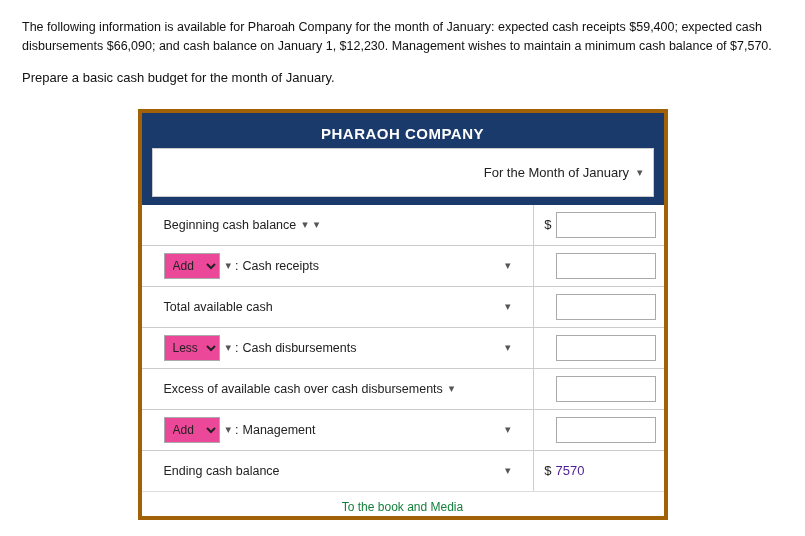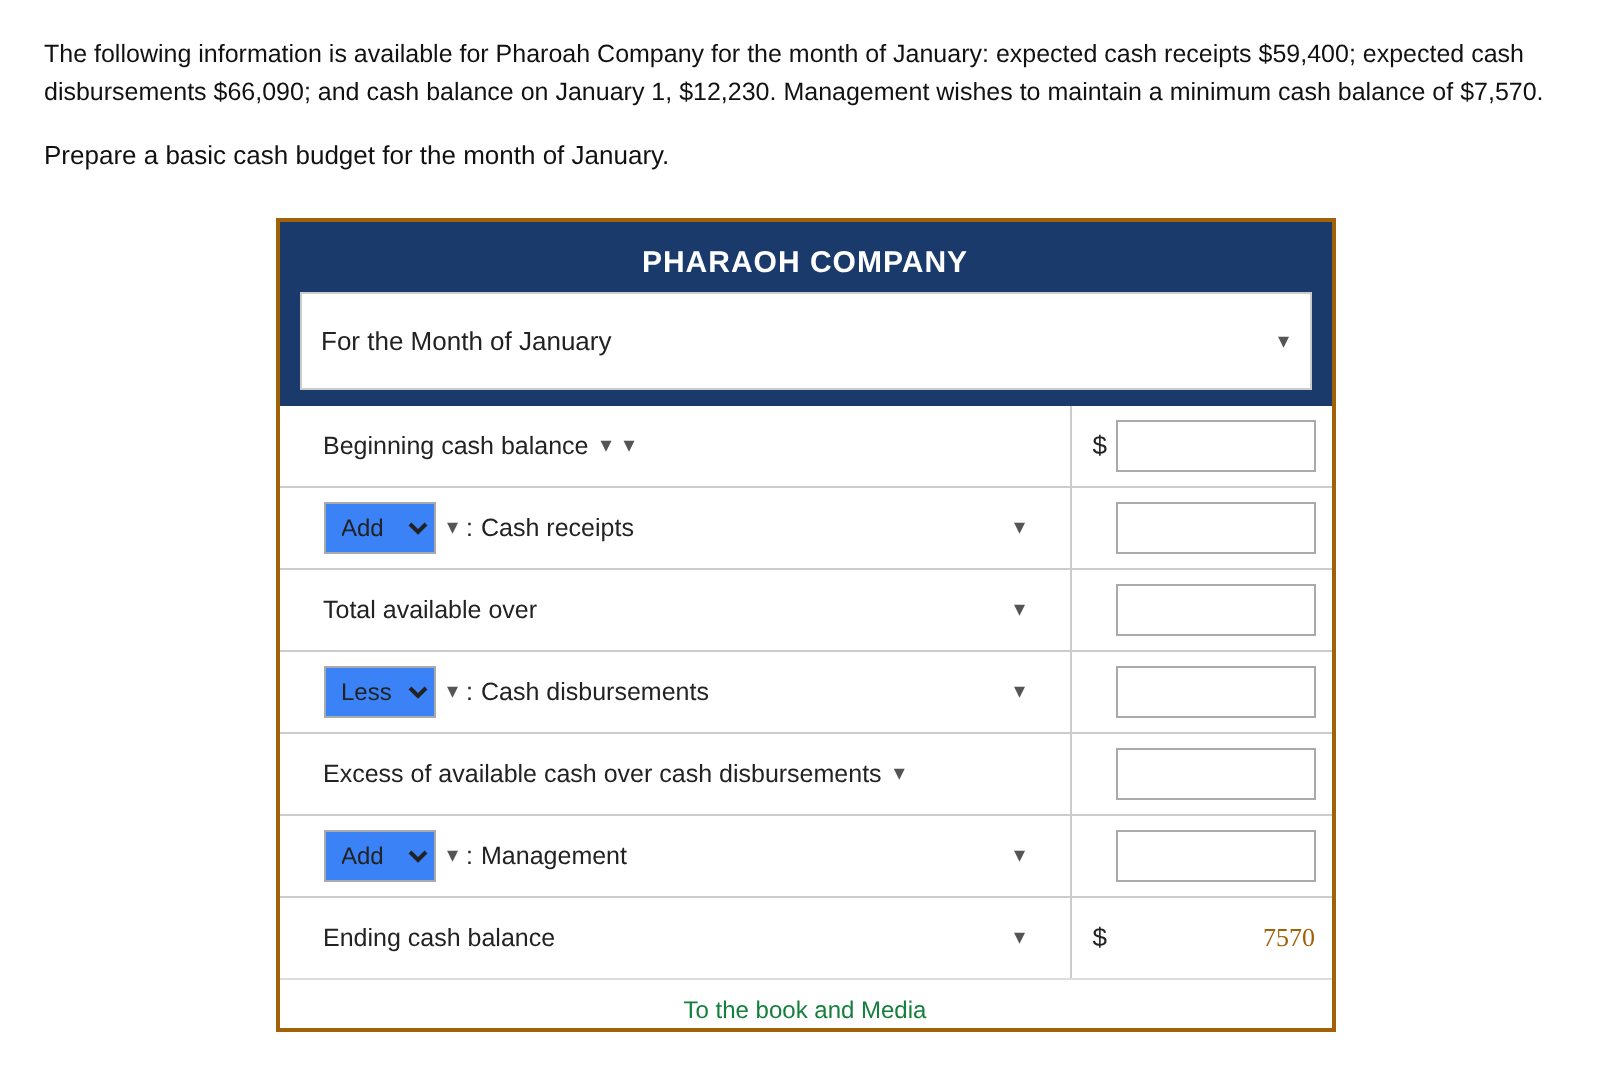--- a/index.html
+++ b/index.html
@@ -23,21 +23,21 @@
       margin-bottom: 14px;
       color: #111;
     }
     .prepare-label {
       font-size: 13px;
       margin-bottom: 24px;
       color: #111;
     }
     .budget-card {
       background: #fff;
-      border: 2px solid #a16207;
+      border: 4px solid #a16207;
       width: 530px;
       margin: 0 auto;
     }
     .card-header {
       background: #1a3a6b;
       color: #fff;
       text-align: center;
       padding: 12px 10px 8px 10px;
     }
     .card-header-title {
@@ -46,21 +46,21 @@
       letter-spacing: 0.5px;
     }
     .card-header-sub {
       font-size: 13px;
       font-weight: normal;
       margin-top: 2px;
     }
     .card-header-period {
       display: flex;
       align-items: center;
-      justify-content: space-between;
+      justify-content: flex-end;
       margin-top: 6px;
       background: #fff;
       color: #222;
       padding: 16px 10px;
       font-size: 13px;
       border: 1px solid #ccc;
       gap: 6px;
       cursor: pointer;
     }
     .card-body {
@@ -79,21 +79,21 @@
       flex: 1;
       display: flex;
       align-items: center;
       padding: 6px 22px;
       border-right: 1px solid #ccc;
       gap: 4px;
       min-height: 40px;
     }
     .row-label-select {
       border: 1px solid #aaa;
-      background: #3b82f6;
+      background: #ec4899;
       font-size: 12px;
       padding: 2px 4px;
       height: 26px;
       color: #222;
       cursor: pointer;
     }
     .row-label-text {
       font-size: 12.5px;
       color: #222;
     }
@@ -122,24 +122,23 @@
       padding: 2px 6px;
       text-align: right;
     }
     .chevron {
       font-size: 11px;
       color: #555;
       margin-left: 2px;
     }
     .ending-value {
       font-size: 13px;
-      color: #a16207;
-      text-align: right;
+      color: #4c1d95;
+      text-align: left;
       min-width: 100px;
-      font-family: Liberation Serif, serif;
     }
     .footer-hint {
       text-align: center;
       font-size: 12px;
       color: #15803d;
       padding: 8px 0 2px 0;
       border-top: 1px solid #ddd;
     }
   </style>
 </head>
@@ -183,21 +182,21 @@
           <span class="row-label-text">Cash receipts</span>
           <span class="chevron" style="margin-left:auto;">▾</span>
         </div>
         <div class="row-value-area">
           <input class="value-input" type="text" value="" style="">
         </div>
       </div>
 
       <div class="budget-row">
         <div class="row-label-area">
-          <span class="row-label-text">Total available over</span>
+          <span class="row-label-text">Total available cash</span>
           <span class="chevron" style="margin-left:auto;">▾</span>
         </div>
         <div class="row-value-area">
           <input class="value-input" type="text" value="" style="">
         </div>
       </div>
 
       <div class="budget-row">
         <div class="row-label-area">
           <select class="row-label-select">

